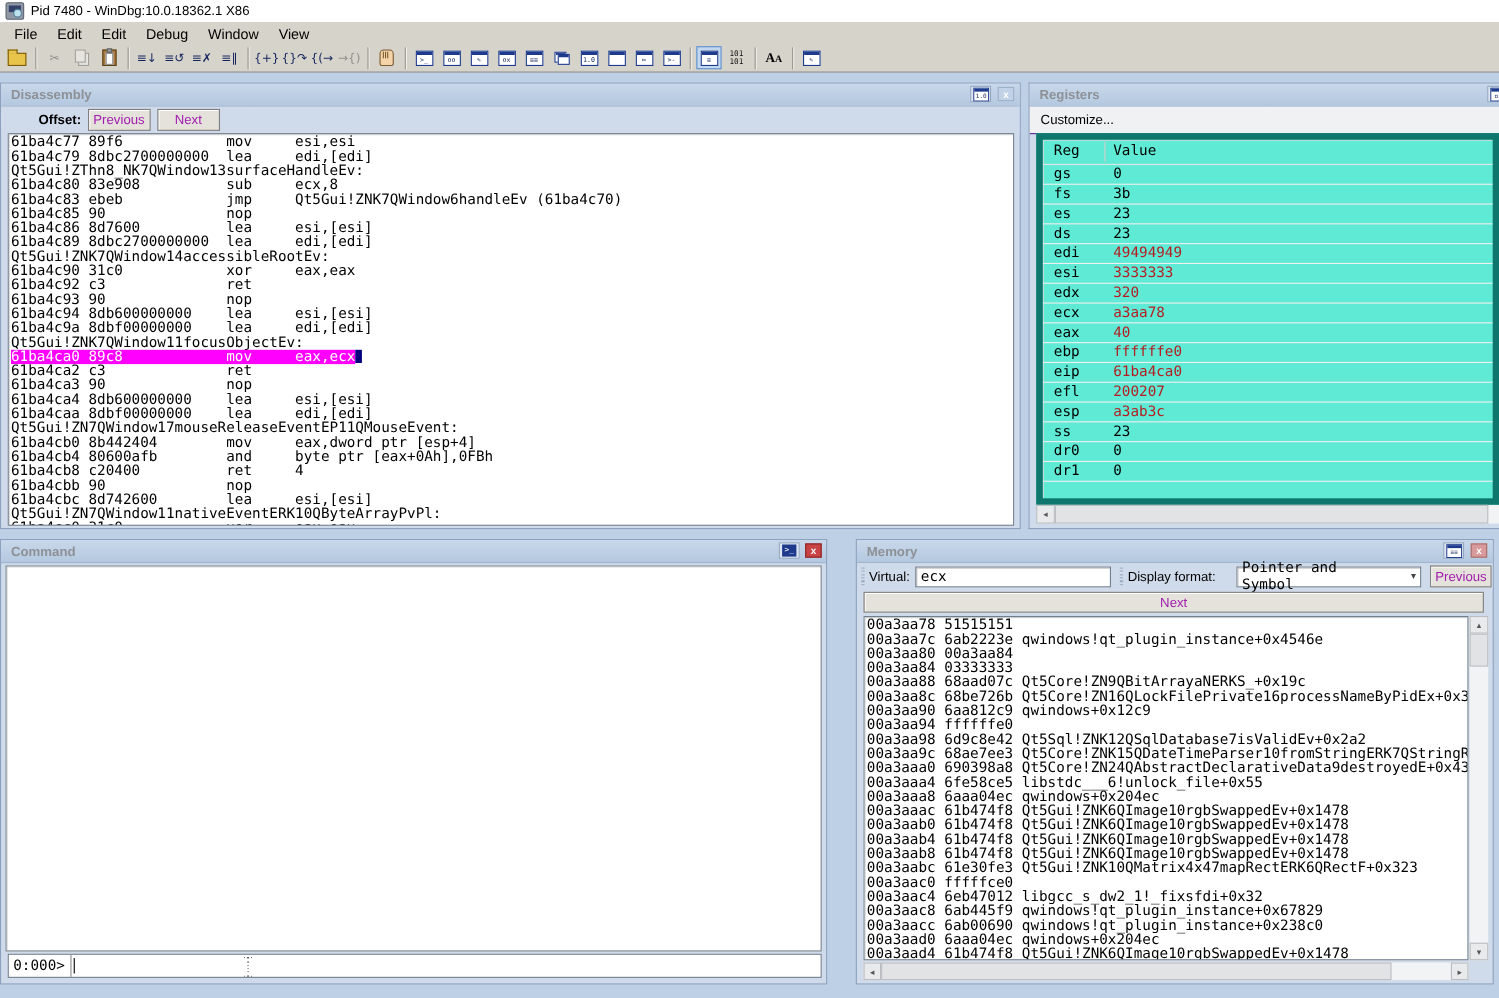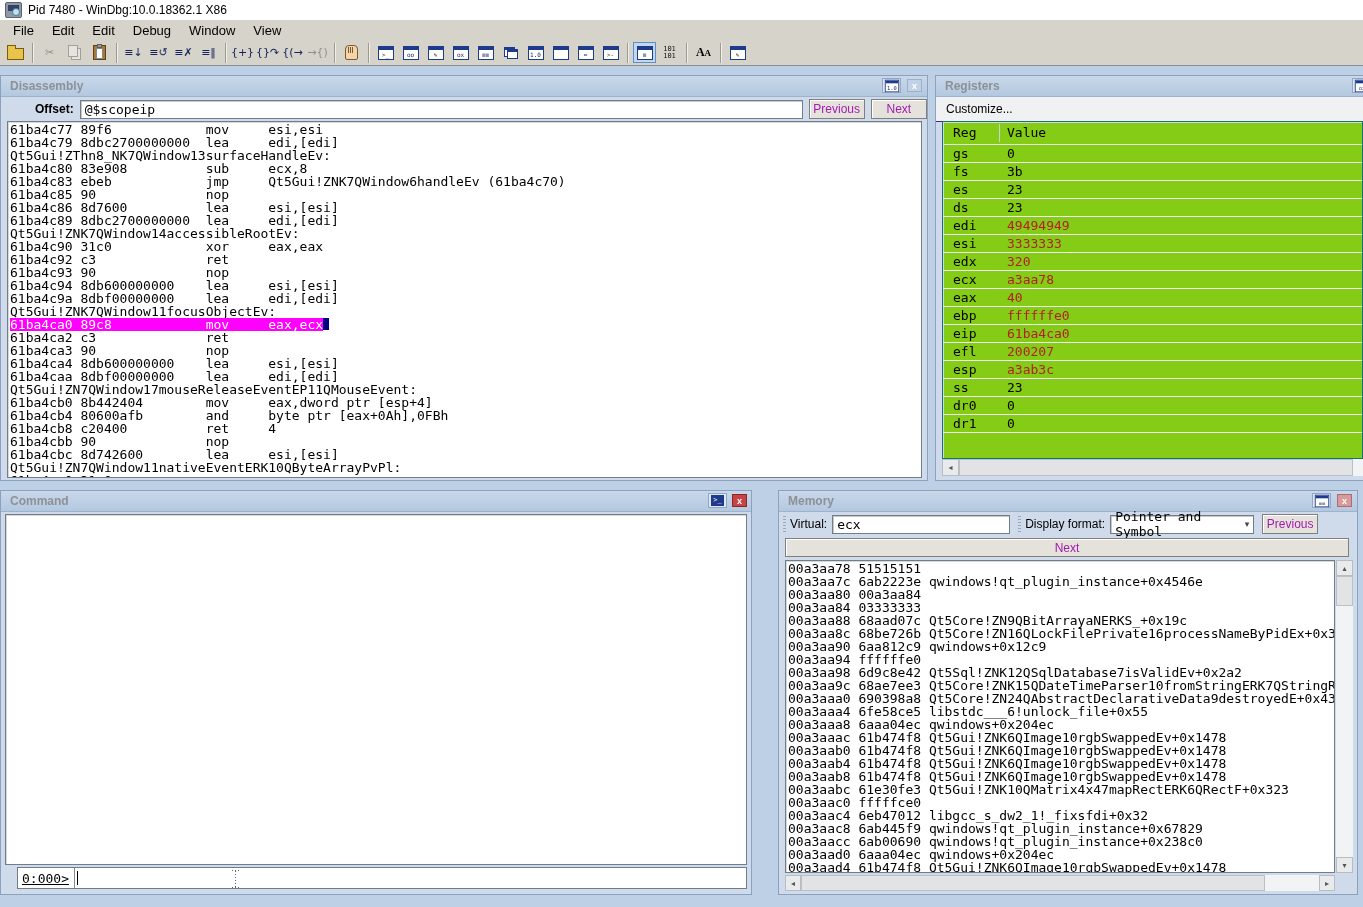--- a/index.html
+++ b/index.html
@@ -76,21 +76,21 @@
          display:flex;align-items:center;justify-content:center;font-size:12px;color:#a21caf;}
   .gripper{width:3px;height:16px;margin:0 4px;background-image:repeating-linear-gradient(#98a8bc 0 1px,transparent 1px 3px);background-size:1px 100%;background-repeat:repeat-x;}
 
   .codeview{position:absolute;background:#fff;border:1px solid #707e8c;box-shadow:inset 1px 1px 0 #d8d8d8;
             overflow:hidden;white-space:pre;font-family:"DejaVu Sans Mono", monospace;font-size:13px;line-height:13px;}
   .codeview .line{height:13px;}
   .hl{background:#ff00ff;color:#fff;display:inline-block;}
   .hl-caret{display:inline-block;width:6px;height:12px;background:#000080;vertical-align:top;}
 
   
-  #reg-table{position:absolute;background:#84cc16;border:1px solid #0f766e;box-shadow:inset 1px 1px 0 #d8d8d8;
+  #reg-table{position:absolute;background:#5eead4;border:6px solid #0f766e;box-shadow:inset 1px 1px 0 #d8d8d8;
              font-family:"DejaVu Sans Mono", monospace;font-size:13px;overflow:hidden;}
   .reg-header{height:22px;position:relative;border-bottom:1px solid #e4e4e4;}
   .reg-header .c1{position:absolute;left:10px;top:3px;}
   .reg-header .c2{position:absolute;left:64px;top:3px;}
   .reg-header .div{position:absolute;left:56px;top:2px;width:1px;height:18px;background:#cfcfcf;}
   .reg-row{height:17px;position:relative;border-bottom:1px solid #f0f0f0;}
   .reg-row .r{position:absolute;left:10px;top:1px;}
   .reg-row .v{position:absolute;left:64px;top:1px;}
   .reg-row .v.changed{color:#b41e23;}
 
@@ -257,21 +257,20 @@
     <span class="cap">Disassembly</span>
     <span class="tt-btn" style="right:26px;">
       <span class="win">
           <span class="wg">1.0</span>
         </span>
     </span>
     <span class="tt-x" style="right:5px;">x</span>
   </div>
   <div class="row-toolbar" style="top:21px;">
     <span style="margin-left:34px;font-weight:bold;">Offset:</span>
-    <span class="sunken mono" style="margin-left:6px;width:733px;height:19px;display:flex;align-items:center;padding-left:4px;font-size:13px;">@$scopeip</span>
     <span class="btn3d" style="margin-left:6px;width:57px;height:20px;">Previous</span>
     <span class="btn3d" style="margin-left:6px;width:57px;height:20px;">Next</span>
   </div>
   <div class="codeview" id="asm-view" style="left:6px;top:45px;right:5px;bottom:2px;padding:1px 0 0 2px;"><div class="line">61ba4c77 89f6            mov     esi,esi</div><div class="line">61ba4c79 8dbc2700000000  lea     edi,[edi]</div><div class="line">Qt5Gui!ZThn8_NK7QWindow13surfaceHandleEv:</div><div class="line">61ba4c80 83e908          sub     ecx,8</div><div class="line">61ba4c83 ebeb            jmp     Qt5Gui!ZNK7QWindow6handleEv (61ba4c70)</div><div class="line">61ba4c85 90              nop</div><div class="line">61ba4c86 8d7600          lea     esi,[esi]</div><div class="line">61ba4c89 8dbc2700000000  lea     edi,[edi]</div><div class="line">Qt5Gui!ZNK7QWindow14accessibleRootEv:</div><div class="line">61ba4c90 31c0            xor     eax,eax</div><div class="line">61ba4c92 c3              ret</div><div class="line">61ba4c93 90              nop</div><div class="line">61ba4c94 8db600000000    lea     esi,[esi]</div><div class="line">61ba4c9a 8dbf00000000    lea     edi,[edi]</div><div class="line">Qt5Gui!ZNK7QWindow11focusObjectEv:</div><div class="line"><span class="hl">61ba4ca0 89c8            mov     eax,ecx</span><span class="hl-caret"></span></div><div class="line">61ba4ca2 c3              ret</div><div class="line">61ba4ca3 90              nop</div><div class="line">61ba4ca4 8db600000000    lea     esi,[esi]</div><div class="line">61ba4caa 8dbf00000000    lea     edi,[edi]</div><div class="line">Qt5Gui!ZN7QWindow17mouseReleaseEventEP11QMouseEvent:</div><div class="line">61ba4cb0 8b442404        mov     eax,dword ptr [esp+4]</div><div class="line">61ba4cb4 80600afb        and     byte ptr [eax+0Ah],0FBh</div><div class="line">61ba4cb8 c20400          ret     4</div><div class="line">61ba4cbb 90              nop</div><div class="line">61ba4cbc 8d742600        lea     esi,[esi]</div><div class="line">Qt5Gui!ZN7QWindow11nativeEventERK10QByteArrayPvPl:</div><div class="line">61ba4cc0 31c0            xor     eax,eax</div></div>
 </div>
 
 <div class="panel" id="reg-panel" style="left:935px;top:75px;width:428px;height:406px;border-right:none;">
   <div class="panel-title">
     <span class="cap">Registers</span>
     <span class="tt-btn" style="right:-8px;">
@@ -364,21 +363,21 @@
 
 <div class="panel" id="cmd-panel" style="left:0;top:490px;width:752px;height:405px;">
   <div class="panel-title">
     <span class="cap">Command</span>
     <span class="tt-btn" style="right:24px;">
       <span class="navyterm">&gt;_</span>
     </span>
     <span class="tt-x red" style="right:4px;">x</span>
   </div>
   <div id="cmd-content" style="left:4px;top:23px;right:4px;bottom:29px;"></div>
-  <div id="cmd-inputrow" style="left:16px;bottom:5px;right:4px;height:22px;text-decoration:underline;">
+  <div id="cmd-inputrow" style="left:6px;bottom:5px;right:4px;height:22px;">
     <span id="cmd-prompt">0:000&gt;</span>
     <span id="cmd-input">
       <span class="caret"></span>
       <span class="ibeam" style="left:156px;top:2px;">
         <i class="t"></i>
           <i class="b"></i>
           <span class="s"></span>
       </span>
     </span>
   </div>
@@ -393,21 +392,21 @@
         </span>
     </span>
     <span class="tt-x pink" style="right:5px;">x</span>
   </div>
   <div class="row-toolbar" style="top:21px;">
     <span class="gripper"></span>
     <span>Virtual:</span>
     <span class="sunken mono" style="margin-left:5px;width:178px;height:19px;display:flex;align-items:center;padding-left:4px;font-size:13px;">ecx</span>
     <span class="gripper" style="margin-left:8px;"></span>
     <span>Display format:</span>
-    <span class="sunken dd" style="margin-left:5px;width:144px;height:19px;gap:41px;">
+    <span class="sunken dd" style="margin-left:19px;width:168px;height:19px;gap:41px;">
       <span>Pointer and Symbol</span>
       <span class="chev">▾</span>
     </span>
     <span class="btn3d" style="margin-left:8px;width:56px;height:20px;">Previous</span>
   </div>
   <div class="btn3d" id="mem-next" style="left:6px;right:8px;top:47px;">Next</div>
   <div class="codeview" id="mem-view" style="left:6px;top:69px;right:22px;bottom:21px;padding:1px 0 0 2px;"><div class="line">00a3aa78 51515151</div><div class="line">00a3aa7c 6ab2223e qwindows!qt_plugin_instance+0x4546e</div><div class="line">00a3aa80 00a3aa84</div><div class="line">00a3aa84 03333333</div><div class="line">00a3aa88 68aad07c Qt5Core!ZN9QBitArrayaNERKS_+0x19c</div><div class="line">00a3aa8c 68be726b Qt5Core!ZN16QLockFilePrivate16processNameByPidEx+0x3</div><div class="line">00a3aa90 6aa812c9 qwindows+0x12c9</div><div class="line">00a3aa94 ffffffe0</div><div class="line">00a3aa98 6d9c8e42 Qt5Sql!ZNK12QSqlDatabase7isValidEv+0x2a2</div><div class="line">00a3aa9c 68ae7ee3 Qt5Core!ZNK15QDateTimeParser10fromStringERK7QStringR</div><div class="line">00a3aaa0 690398a8 Qt5Core!ZN24QAbstractDeclarativeData9destroyedE+0x43</div><div class="line">00a3aaa4 6fe58ce5 libstdc___6!unlock_file+0x55</div><div class="line">00a3aaa8 6aaa04ec qwindows+0x204ec</div><div class="line">00a3aaac 61b474f8 Qt5Gui!ZNK6QImage10rgbSwappedEv+0x1478</div><div class="line">00a3aab0 61b474f8 Qt5Gui!ZNK6QImage10rgbSwappedEv+0x1478</div><div class="line">00a3aab4 61b474f8 Qt5Gui!ZNK6QImage10rgbSwappedEv+0x1478</div><div class="line">00a3aab8 61b474f8 Qt5Gui!ZNK6QImage10rgbSwappedEv+0x1478</div><div class="line">00a3aabc 61e30fe3 Qt5Gui!ZNK10QMatrix4x47mapRectERK6QRectF+0x323</div><div class="line">00a3aac0 fffffce0</div><div class="line">00a3aac4 6eb47012 libgcc_s_dw2_1!_fixsfdi+0x32</div><div class="line">00a3aac8 6ab445f9 qwindows!qt_plugin_instance+0x67829</div><div class="line">00a3aacc 6ab00690 qwindows!qt_plugin_instance+0x238c0</div><div class="line">00a3aad0 6aaa04ec qwindows+0x204ec</div><div class="line">00a3aad4 61b474f8 Qt5Gui!ZNK6QImage10rgbSwappedEv+0x1478</div></div>
   <div class="sb" style="right:4px;top:69px;width:17px;bottom:21px;">
     <span class="sb-btn" style="left:0;top:0;width:17px;height:16px;">▴</span>
     <span class="sb-thumb" style="left:0;top:16px;width:17px;height:30px;"></span>

